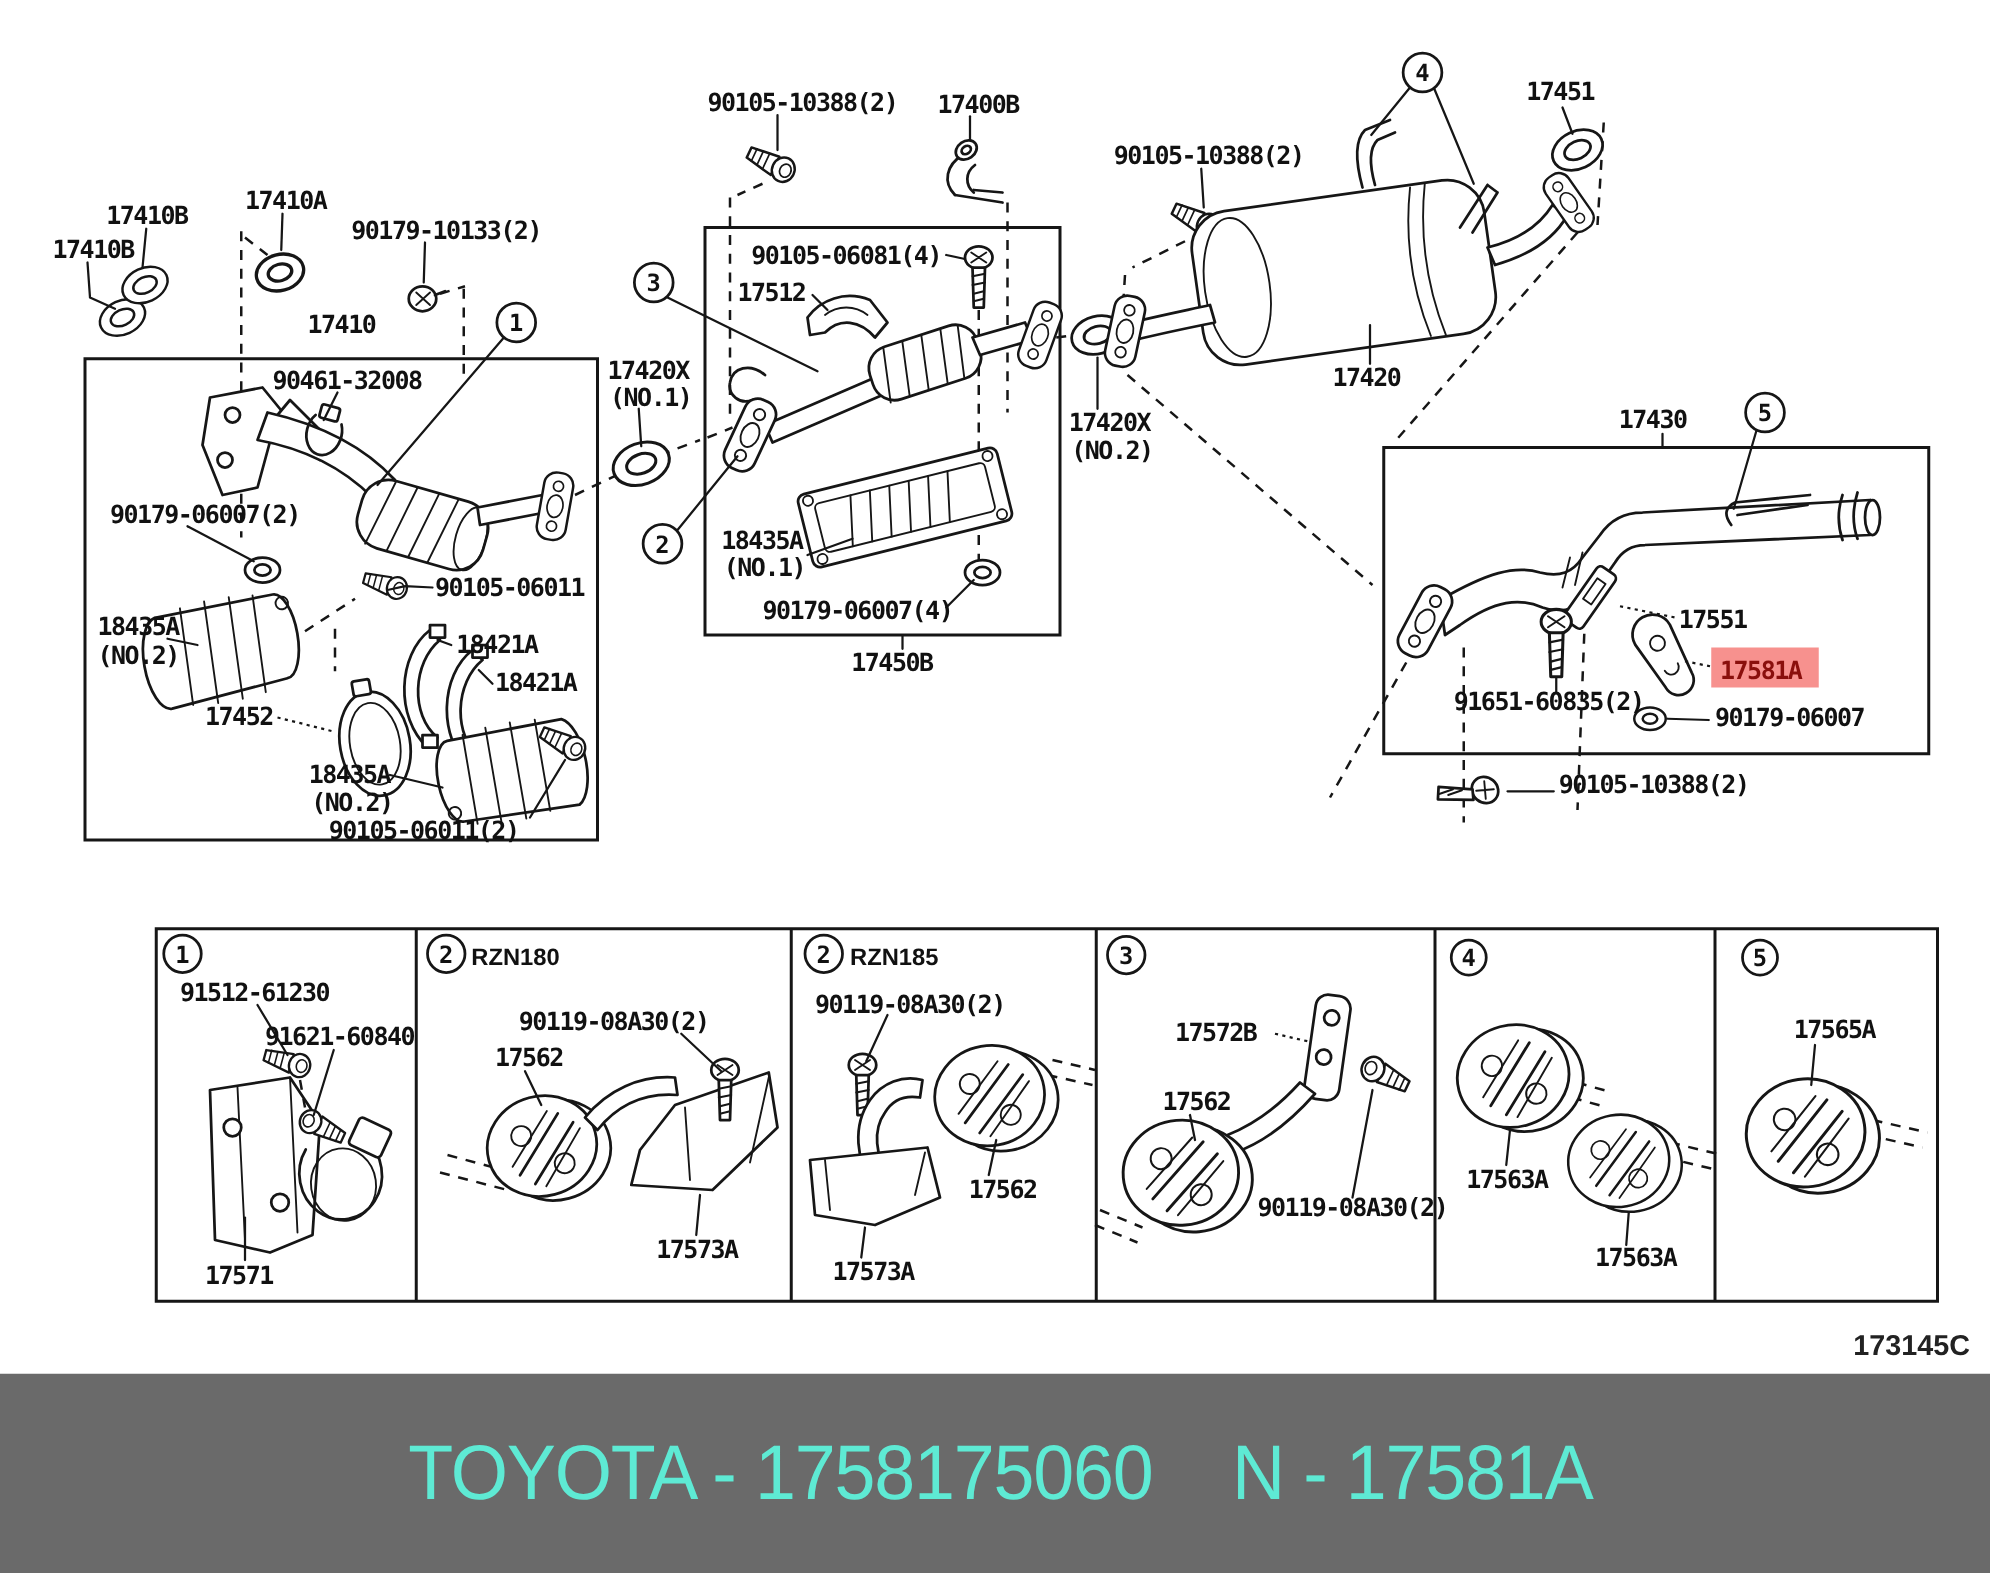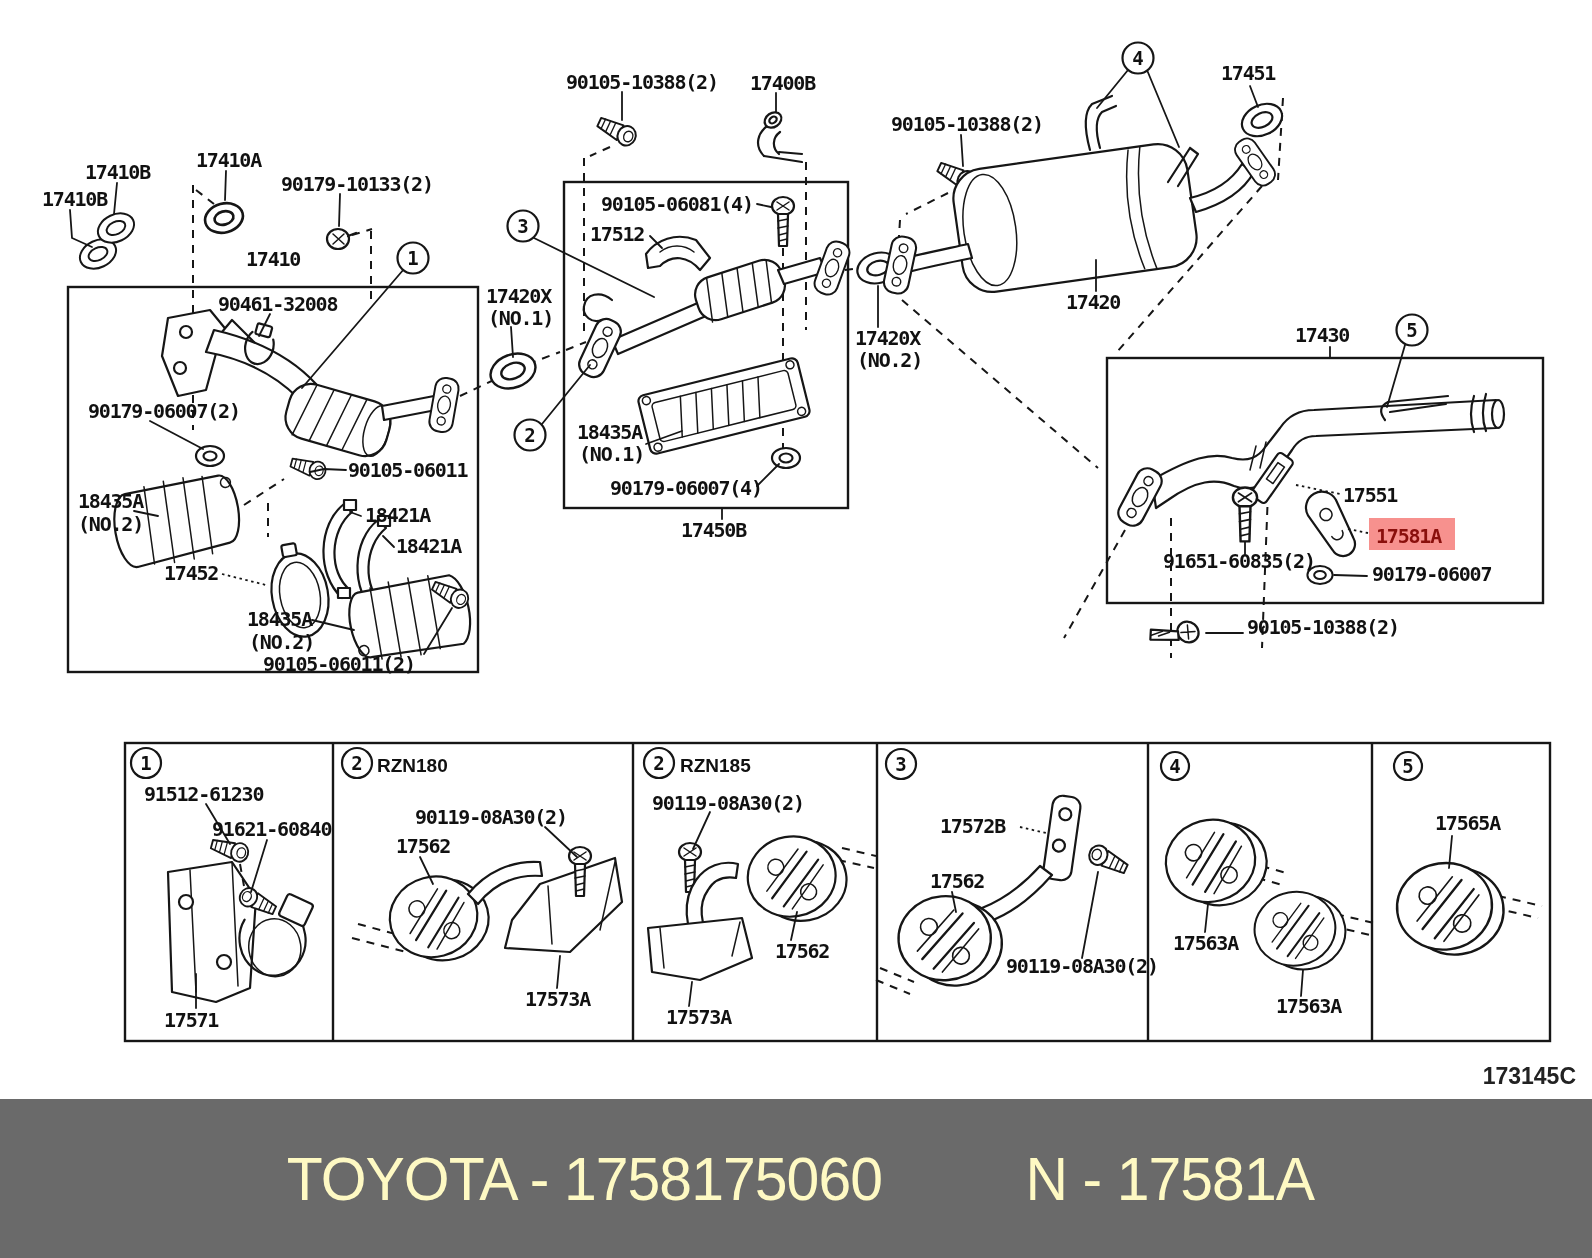--- a/index.html
+++ b/index.html
@@ -448,17 +448,17 @@
   <text class="lbl" x="940" y="833">17572B</text>
   <text class="lbl" x="930" y="888">17562</text>
   <text class="lbl" x="1006" y="973">90119-08A30(2)</text>
   <text class="lbl" x="1173" y="950">17563A</text>
   <text class="lbl" x="1276" y="1013">17563A</text>
   <text class="lbl" x="1435" y="830">17565A</text>
 
   <text class="code" x="1576" y="1084">173145C</text>
 </svg>
 
-<div class="footer" style="background: rgb(106, 106, 106); color: #fef9c3;">
+<div class="footer" style="background: rgb(106, 106, 106); color: #5eead4; gap: 40px;">
   <span>TOYOTA - 1758175060</span>
   <span>N - 17581A</span>
 </div>
 </div>
 
 </body></html>

